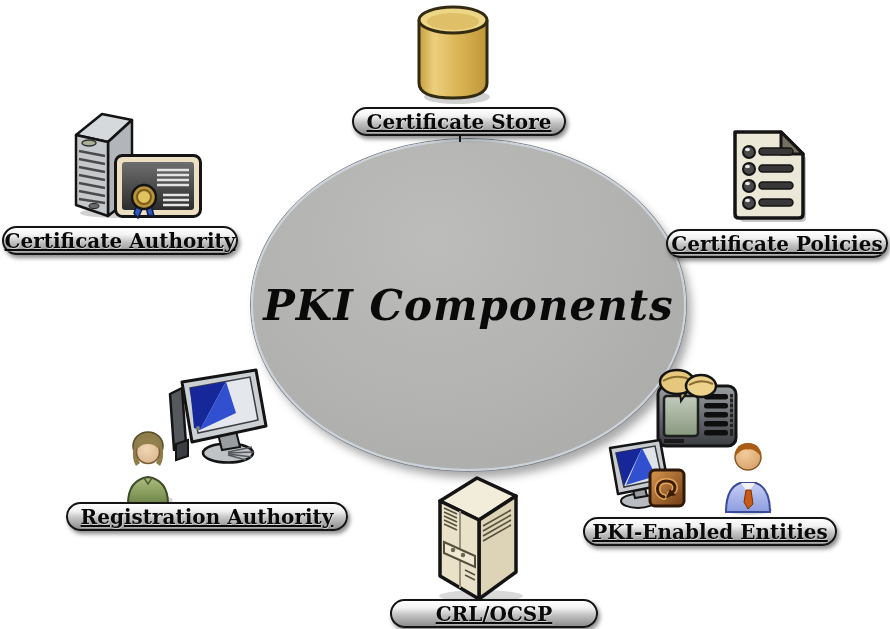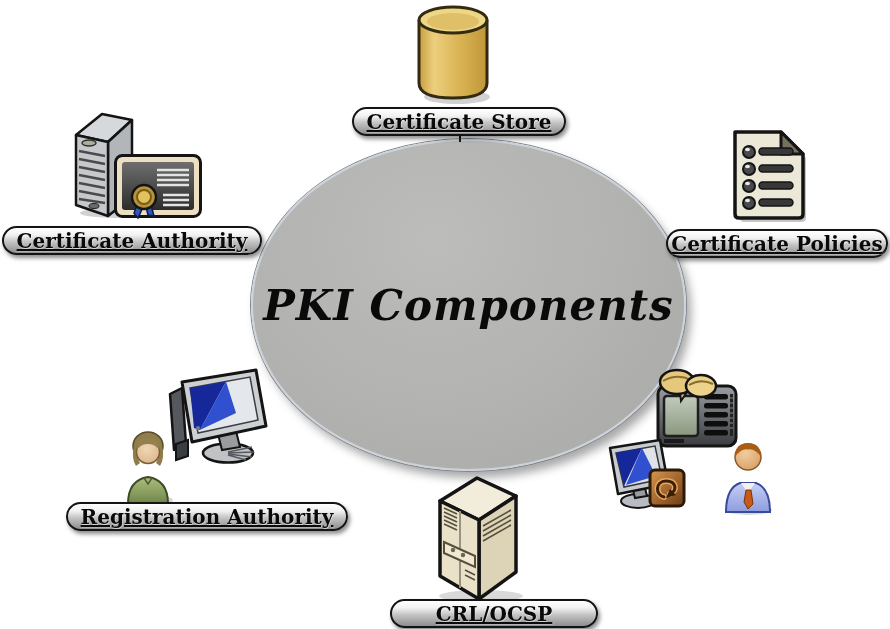--- a/index.html
+++ b/index.html
@@ -83,21 +83,21 @@
     </defs>
     <rect x="2.5" y="2.5" width="85" height="61" rx="7" fill="#ecdfc2" stroke="#141414" stroke-width="3"></rect>
     <rect x="9" y="9" width="72" height="48" rx="3" fill="url(#certDark)"></rect>
     <path d="M44 17 H76 M44 22 H76 M44 27 H76 M44 32 H76" stroke="#e3e3e3" stroke-width="2.4"></path>
     <path d="M50 42 H76 M50 47 H76 M50 52 H76" stroke="#e3e3e3" stroke-width="2.4"></path>
     <polygon points="24,52 30,54 25,65 21,60" fill="#2e57c0" stroke="#101c44" stroke-width="1.5"></polygon>
     <polygon points="33,54 38,52 41,63 35,62" fill="#2e57c0" stroke="#101c44" stroke-width="1.5"></polygon>
     <circle cx="31" cy="44" r="12" fill="#b8933a" stroke="#141414" stroke-width="2.5"></circle>
     <circle cx="31" cy="44" r="7" fill="#e2c25c" stroke="#7a5c1a" stroke-width="2"></circle>
   </svg>
-  <div class="pill" style="left:2px;top:226px;width:260px">
+  <div class="pill" style="left:2px;top:226px;width:236px">
     <span>Certificate Authority</span>
   </div>
 
   <svg class="icon" style="left:727px;top:126px" width="84" height="100" viewBox="0 0 84 100">
     <path d="M13 10 H57 L79 32 V92 Q79 96 75 96 H17 Q13 96 13 92 Z" fill="rgba(0,0,0,0.22)"></path>
     <path d="M8 6 H54 L76 28 V88 Q76 92 72 92 H12 Q8 92 8 88 Z" fill="#ebe8d8" stroke="#141414" stroke-width="3.5" stroke-linejoin="round"></path>
     <polygon points="54,6 76,28 54,28" fill="#76715f" stroke="#141414" stroke-width="3" stroke-linejoin="round"></polygon>
     <g>
       <circle cx="22" cy="26" r="6" fill="#4a4a4a" stroke="#141414" stroke-width="2"></circle>
       <ellipse cx="20.5" cy="23.5" rx="2.5" ry="1.8" fill="#e8e8e8"></ellipse>
@@ -183,20 +183,23 @@
           <stop offset="1" stop-color="#d49c64"></stop>
       </radialGradient>
     </defs>
     <ellipse cx="29" cy="72" rx="23" ry="5" fill="rgba(0,0,0,0.15)"></ellipse>
     <path d="M6 74 Q6 50 20 45 L36 45 Q50 50 50 74 Z" fill="url(#shirtBlue)" stroke="#3a4a9a" stroke-width="2"></path>
     <polygon points="21,45 35,45 28,55" fill="#f2f2f2"></polygon>
     <polygon points="26,52 31,52 33,66 28,71 24,64" fill="#c85a18" stroke="#7a3208" stroke-width="1"></polygon>
     <circle cx="28" cy="19" r="13" fill="url(#skin1)" stroke="#8a5a28" stroke-width="1.5"></circle>
     <path d="M15 19 Q15 5 28 5 Q41 5 41 19 Q35 10 28 11.5 Q21 10 15 19 Z" fill="#a85c16"></path>
   </svg>
+  <div class="pill" style="left:583px;top:517px;width:254px">
+    <span>PKI-Enabled Entities</span>
+  </div>
 
   <svg class="icon" style="left:427px;top:466px" width="100" height="138" viewBox="0 0 100 138">
     <ellipse cx="54" cy="130" rx="42" ry="6" fill="rgba(0,0,0,0.15)"></ellipse>
     <polygon points="13,35 50,12 89,30 52,54" fill="#f2ecda" stroke="#141414" stroke-width="3.5" stroke-linejoin="round"></polygon>
     <polygon points="52,54 89,30 89,106 52,133" fill="#ddd3b6" stroke="#141414" stroke-width="3.5" stroke-linejoin="round"></polygon>
     <polygon points="13,35 52,54 52,133 13,110" fill="#e9e1c8" stroke="#141414" stroke-width="3.5" stroke-linejoin="round"></polygon>
     <path d="M17 42 L30 48 M17 46 L30 52 M17 50 L30 56 M17 54 L30 60 M17 58 L30 64" stroke="#55503c" stroke-width="1.6"></path>
     <path d="M56 60 L84 44 M56 65 L84 49 M56 70 L84 54 M56 75 L84 59" stroke="#55503c" stroke-width="1.6"></path>
     <line x1="33" y1="45" x2="33" y2="122" stroke="#9a9280" stroke-width="2"></line>
     <polygon points="17,76 48,90 48,101 17,87" fill="#efe8d2" stroke="#55503c" stroke-width="2"></polygon>

